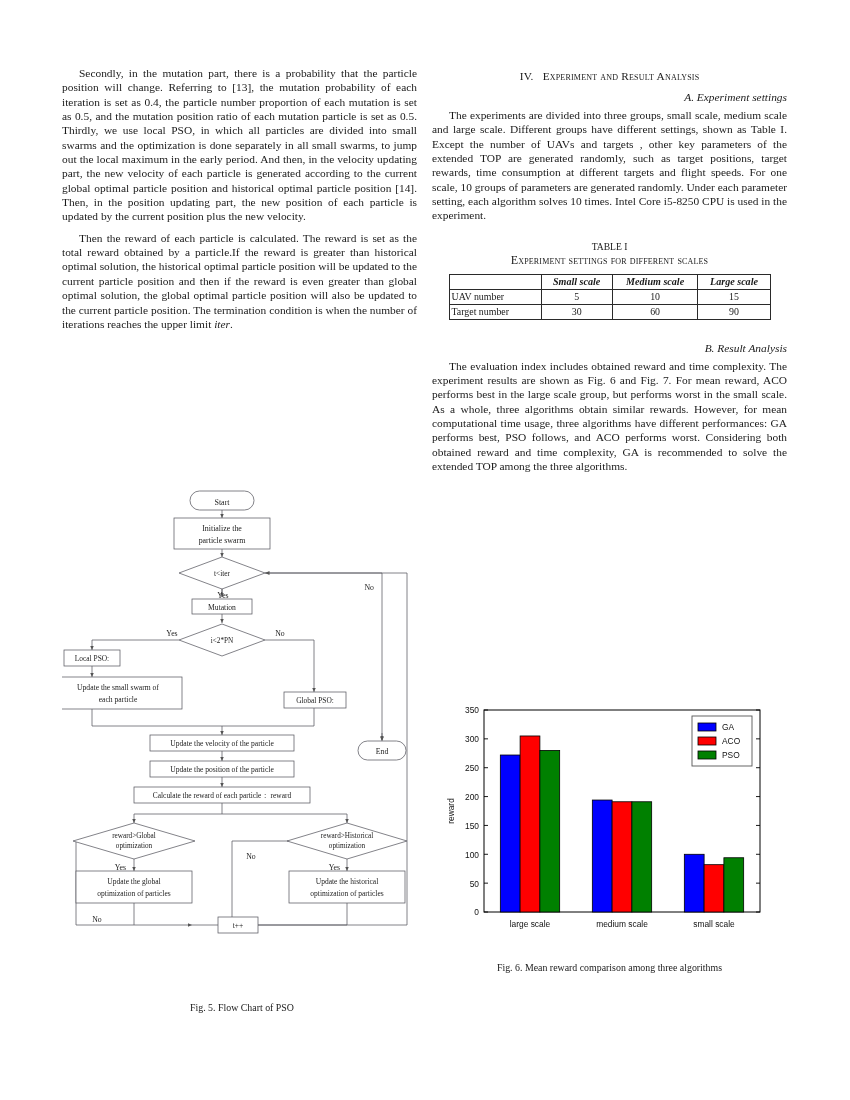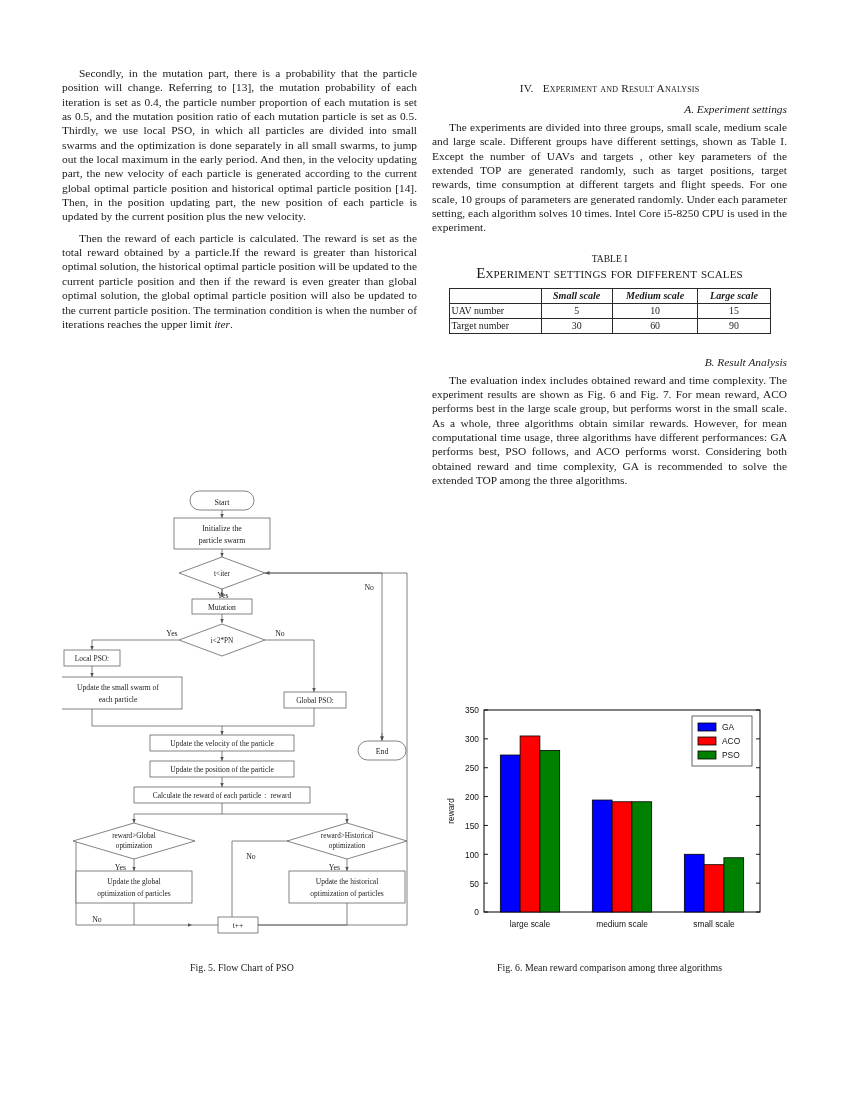--- a/index.html
+++ b/index.html
@@ -23,39 +23,39 @@
     text-indent:17px;
     text-align:justify;
     -webkit-hyphens:auto;hyphens:auto;
   }
   p.para + p.para{margin-top:7px;}
 
   .sec-head{
     text-align:center;
     font-size:11.3px;
     font-variant:small-caps;
-    margin:16px 0 9px 0;
+    margin:4px 0 9px 0;
     letter-spacing:.2px;
   }
   .subsec{
     font-size:11.4px;
     font-style:italic;
     font-weight:normal;
     margin:0 0 5px 0;
     text-align:right;
   }
   .italic{font-style:italic;}
 
   
   .table-wrap{margin-top:18px;}
   .tbl-title{
     text-align:center;font-size:9.6px;margin-bottom:1px;margin-top:11px;
   }
   .tbl-sub{
-    text-align:center;font-size:15px;font-variant:small-caps;
+    text-align:center;font-size:12px;font-variant:small-caps;
     margin-bottom:6px;letter-spacing:.15px;
   }
   table.data{
     border-collapse:collapse;
     margin:0 auto;
     width:322px;
     font-size:9.9px;
   }
   table.data td,table.data th{
     border:1px solid #2a2a2a;
@@ -432,16 +432,16 @@
         <rect x="252" y="16" width="60" height="50" fill="#fff" stroke="#555" stroke-width="0.9"></rect>
         <rect x="258" y="23" width="18" height="8" fill="#0000ff" stroke="#000" stroke-width="0.8"></rect>
         <text x="282" y="30.4" font-size="8.4" fill="#111" font-family="'Liberation Sans',sans-serif">GA</text>
         <rect x="258" y="37" width="18" height="8" fill="#ff0000" stroke="#000" stroke-width="0.8"></rect>
         <text x="282" y="44.4" font-size="8.4" fill="#111" font-family="'Liberation Sans',sans-serif">ACO</text>
         <rect x="258" y="51" width="18" height="8" fill="#008000" stroke="#000" stroke-width="0.8"></rect>
         <text x="282" y="58.4" font-size="8.4" fill="#111" font-family="'Liberation Sans',sans-serif">PSO</text>
       </svg>
   </div>
 
-  <div class="caption" style="left:62px;top:962px;width:360px;">Fig. 5.   Flow Chart of PSO</div>
+  <div class="caption" style="left:62px;top:1002px;width:360px;">Fig. 5.   Flow Chart of PSO</div>
   <div class="caption" style="left:432px;top:962px;width:355px;">Fig. 6.   Mean reward comparison among three algorithms</div>
 
 </div>
 
 </body></html>

